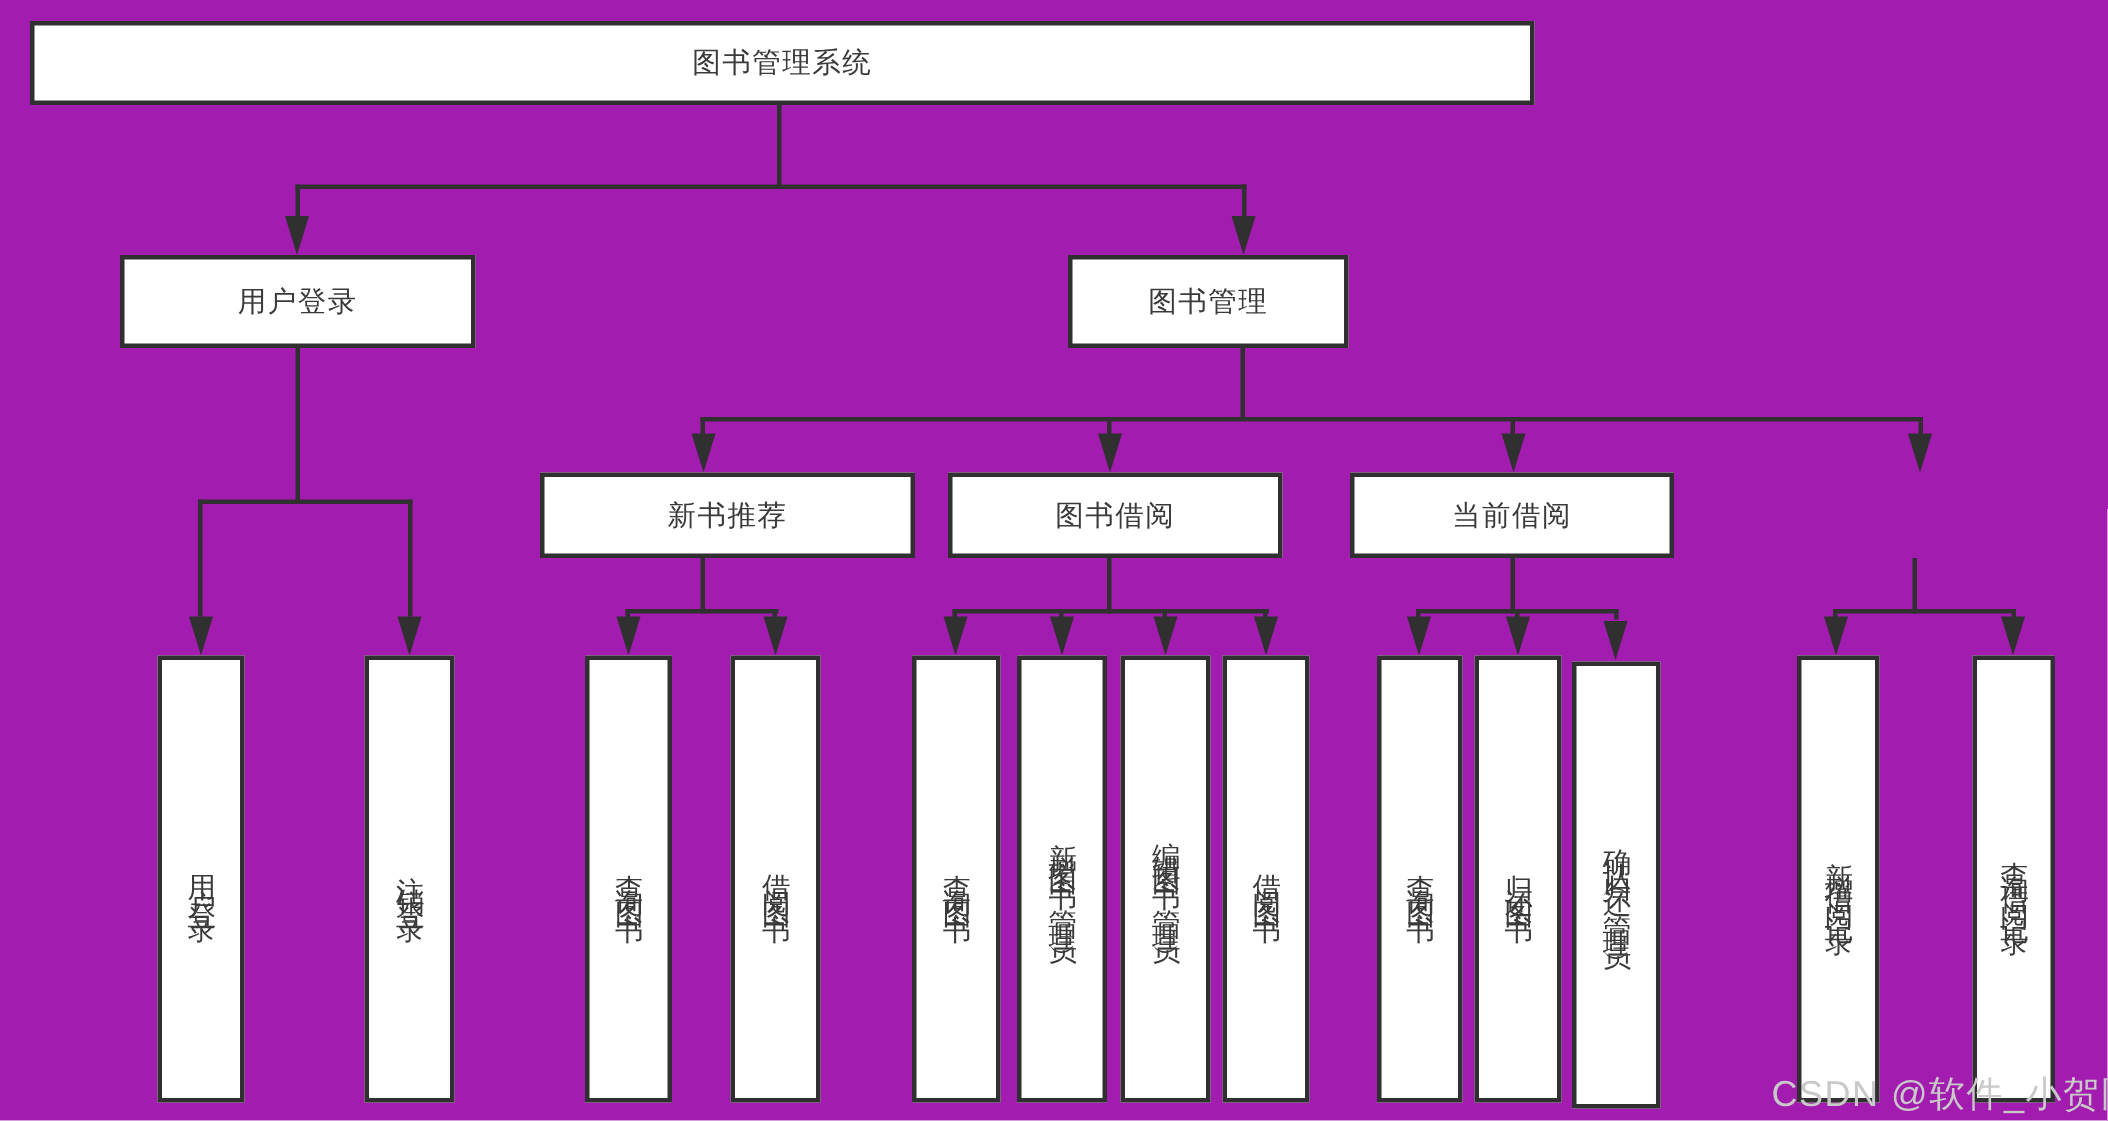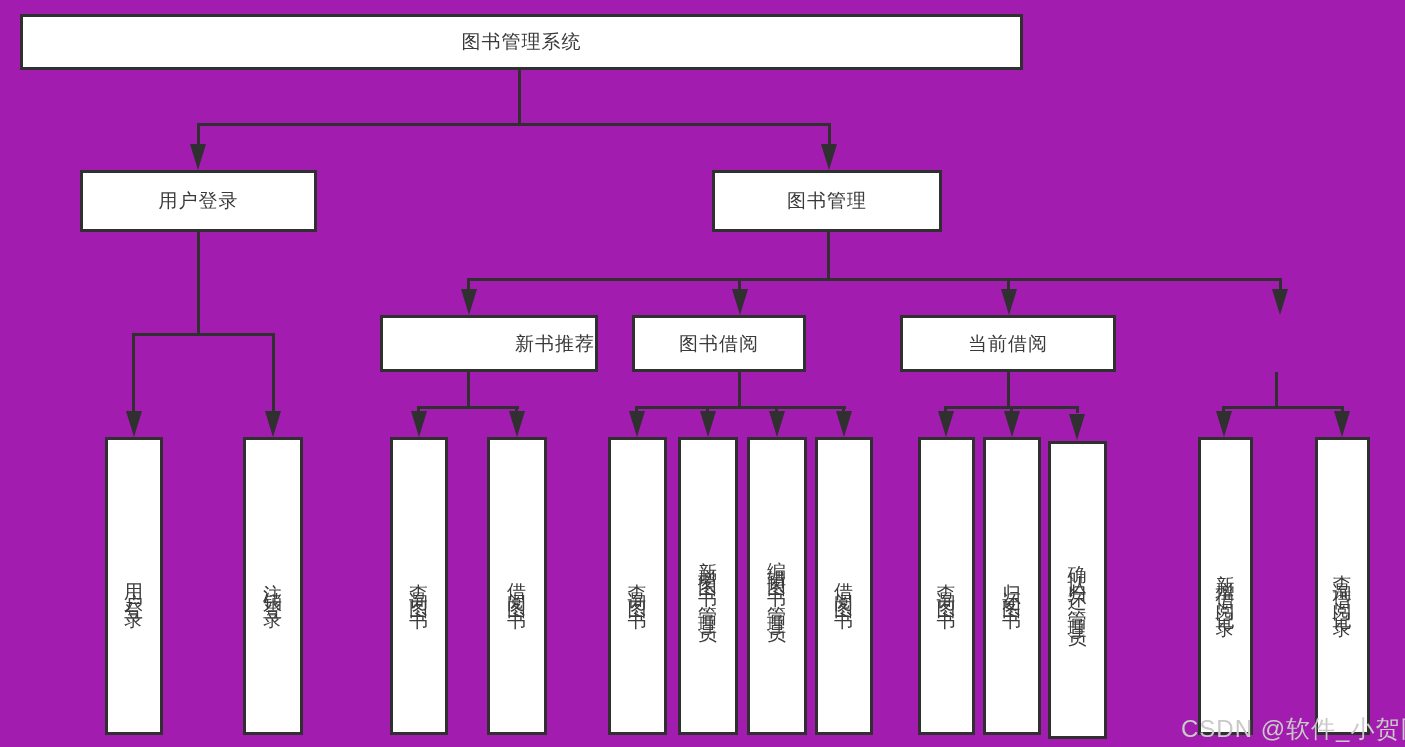--- a/index.html
+++ b/index.html
@@ -42,21 +42,21 @@
   <div class="vline" style="left:518px; top:70px; height:55px;"></div>
   <div class="hline" style="left:197px; top:123px; width:634px;"></div>
   <div class="vline" style="left:197px; top:123px; height:25px;"></div>
   <div class="arrow" style="left:190px; top:144px;"></div>
   <div class="vline" style="left:828px; top:123px; height:25px;"></div>
   <div class="arrow" style="left:821px; top:144px;"></div>
 
   <div class="node h" style="left:80px; top:170px; width:237px; height:62px;">
     <span>用户登录</span>
   </div>
-  <div class="node h" style="left:712px; top:170px; width:230px; height:62px;">
+  <div class="node h" style="left:712px; top:170px; width:187px; height:62px;">
     <span>图书管理</span>
   </div>
 
   <div class="vline" style="left:197px; top:232px; height:104px;"></div>
   <div class="hline" style="left:132px; top:333px; width:143px;"></div>
   <div class="vline" style="left:132px; top:333px; height:78px;"></div>
   <div class="arrow" style="left:126px; top:411px;"></div>
   <div class="vline" style="left:272px; top:333px; height:78px;"></div>
   <div class="arrow" style="left:265px; top:411px;"></div>
 
@@ -64,24 +64,24 @@
   <div class="hline" style="left:467px; top:278px; width:815px;"></div>
   <div class="vline" style="left:467px; top:278px; height:13px;"></div>
   <div class="arrow" style="left:461px; top:289px;"></div>
   <div class="vline" style="left:738px; top:278px; height:13px;"></div>
   <div class="arrow" style="left:732px; top:289px;"></div>
   <div class="vline" style="left:1007px; top:278px; height:13px;"></div>
   <div class="arrow" style="left:1001px; top:289px;"></div>
   <div class="vline" style="left:1279px; top:278px; height:13px;"></div>
   <div class="arrow" style="left:1272px; top:289px;"></div>
 
-  <div class="node h" style="left:380px; top:315px; width:218px; height:57px;justify-content:flex-end;">
+  <div class="node h" style="left:360px; top:315px; width:250px; height:57px;">
     <span>新书推荐</span>
   </div>
-  <div class="node h" style="left:632px; top:315px; width:174px; height:57px;">
+  <div class="node h" style="left:632px; top:315px; width:223px; height:57px;">
     <span>图书借阅</span>
   </div>
   <div class="node h" style="left:900px; top:315px; width:216px; height:57px;">
     <span>当前借阅</span>
   </div>
 
   <div class="vline" style="left:467px; top:372px; height:37px;"></div>
   <div class="hline" style="left:417px; top:406px; width:102px;"></div>
   <div class="vline" style="left:417px; top:406px; height:7px;"></div>
   <div class="arrow" style="left:411px; top:411px;"></div>

